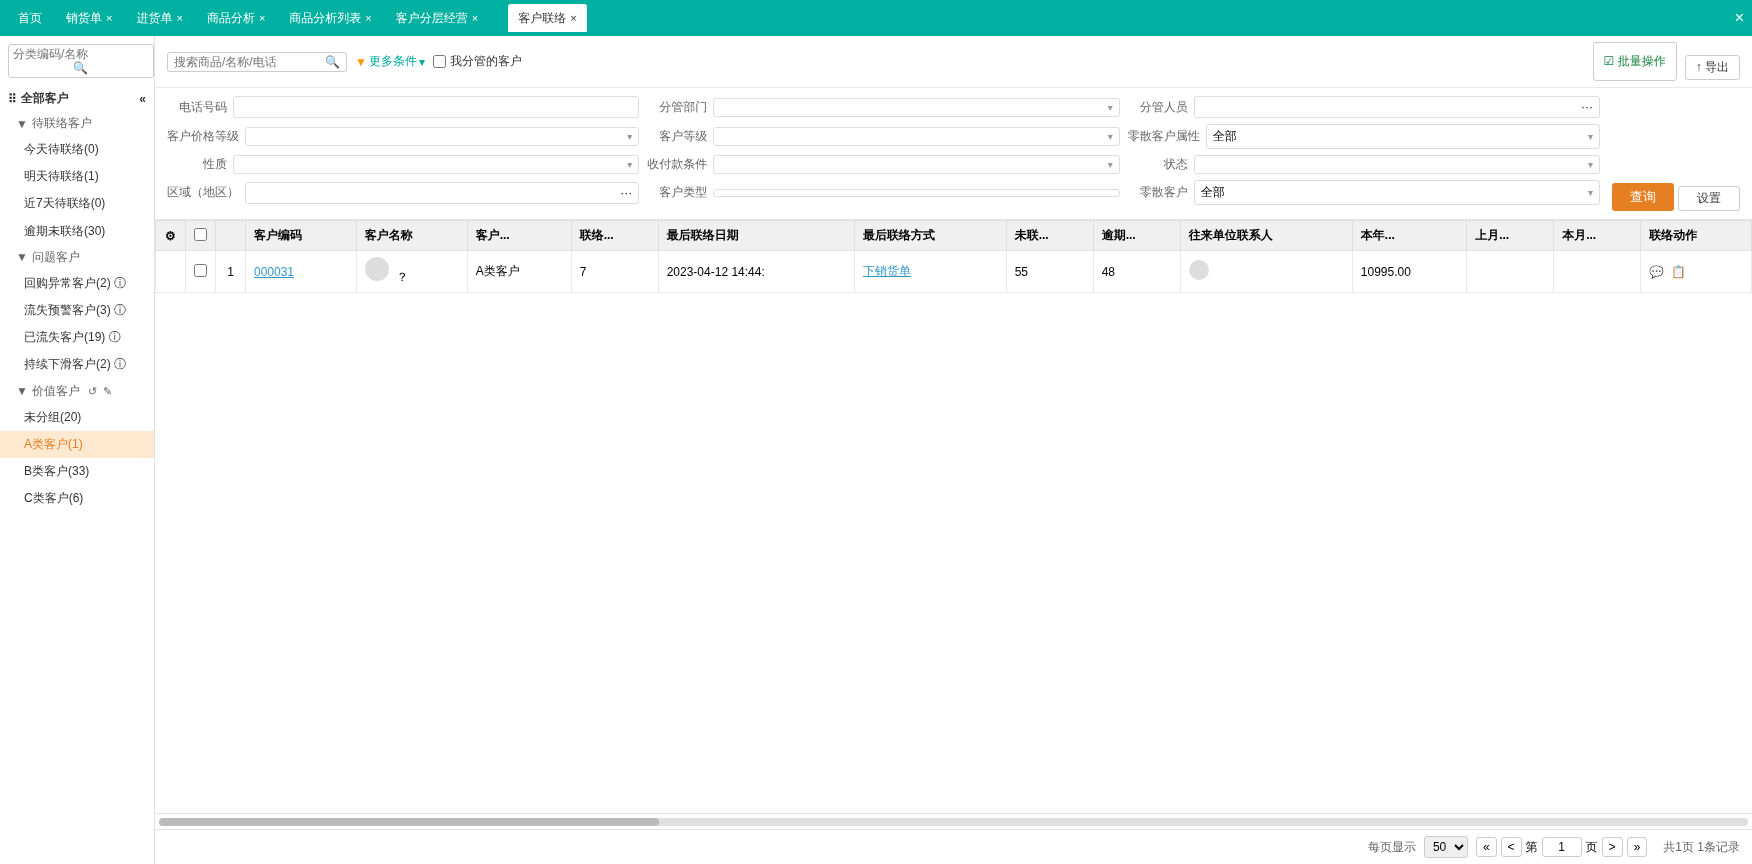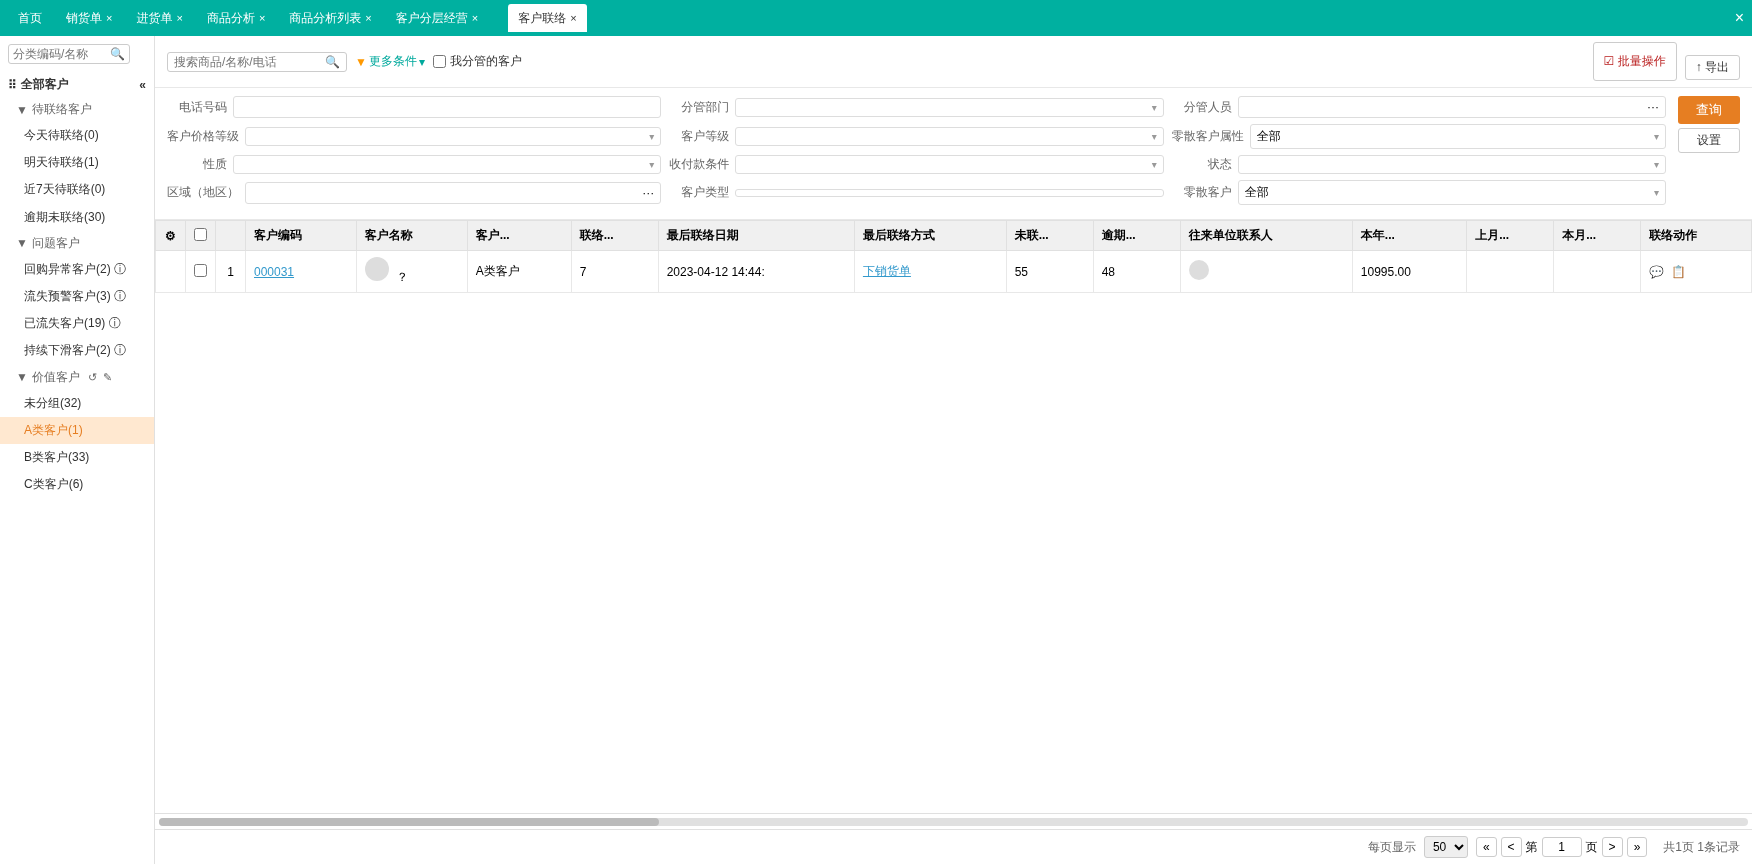--- a/index.html
+++ b/index.html
@@ -23,22 +23,22 @@
     
     .main-layout { display: flex; height: calc(864px - 36px); background: #f5f5f5; }
 
     
     .sidebar {
       width: 155px; background: #fff; border-right: 1px solid #e0e0e0;
       display: flex; flex-direction: column; padding: 8px 0;
       overflow-y: auto; flex-shrink: 0;
     }
     .sidebar-search {
-      display: flex; align-items: center; margin: 0 24px 8px 8px;
-      border: 1px solid #ccc; border-radius: 3px; padding: 2px 4px;
+      display: flex; align-items: center; margin: 0 0 8px 8px;
+      border: 1px solid #ccc; border-radius: 3px; padding: 2px 4px; flex-direction: column;
     }
     .sidebar-search input {
       border: none; outline: none; font-size: 12px; width: 100%;
       background: transparent;
     }
     .sidebar-section-header {
       display: flex; align-items: center; padding: 4px 8px;
       font-weight: bold; color: #333; cursor: pointer; gap: 4px;
     }
     .sidebar-group-title {
@@ -62,42 +62,42 @@
       display: flex; align-items: center; gap: 8px;
     }
     .filter-search {
       display: flex; align-items: center; border: 1px solid #ccc;
       border-radius: 3px; padding: 2px 6px; width: 180px; gap: 4px;
     }
     .filter-search input { border: none; outline: none; font-size: 12px; width: 100%; }
     .filter-more { display: flex; align-items: center; gap: 2px; color: #00a99d; cursor: pointer; }
     .filter-my-customers { display: flex; align-items: center; gap: 4px; color: #333; cursor: pointer; }
     .filter-actions { margin-left: auto; display: flex; gap: 8px; align-items: center; }
-    .btn-batch { border: 1px solid #ccc; background: #fff; padding: 10px 10px; border-radius: 3px; cursor: pointer; color: #b91c1c; }
+    .btn-batch { border: 1px solid #ccc; background: #fff; padding: 10px 10px; border-radius: 3px; cursor: pointer; color: #15803d; }
     .btn-export { border: 1px solid #ccc; background: #fff; padding: 3px 10px; border-radius: 3px; cursor: pointer; color: #333; margin-top: 12px; }
 
     
     .filter-panel {
       background: #fff; padding: 8px 12px; border-bottom: 1px solid #e8e8e8;
     }
     .filter-row {
       display: flex; align-items: center; gap: 8px; margin-bottom: 6px;
     }
     .filter-field {
       display: flex; align-items: center; gap: 6px; flex: 1;
     }
     .filter-label { color: #666; white-space: nowrap; min-width: 60px; text-align: right; }
     .filter-input {
       flex: 1; border: 1px solid #ddd; border-radius: 3px; padding: 3px 6px;
       display: flex; align-items: center; justify-content: space-between;
       background: #fff; cursor: pointer;
     }
     .filter-input input { border: none; outline: none; width: 100%; font-size: 12px; }
     .filter-input .arrow { color: #999; font-size: 10px; }
-    .filter-buttons { display: flex; flex-direction: column; gap: 4px; align-items: flex-end; }
+    .filter-buttons { display: flex; flex-direction: row; gap: 4px; align-items: flex-end; }
     .btn-query {
       background: #e67e22; color: #fff; border: none; padding: 5px 18px;
       border-radius: 3px; cursor: pointer; font-size: 13px;
     }
     .btn-settings {
       background: #fff; color: #333; border: 1px solid #ccc; padding: 3px 18px;
       border-radius: 3px; cursor: pointer; font-size: 12px;
     }
 
     
@@ -244,21 +244,21 @@
       <span>ⓘ</span>
     </div>
 
     <div class="sidebar-group-title">
       <span>▼</span>
       <span>价值客户</span>
       <span style="margin-left:4px; font-size:11px;">↺</span>
       <span style="margin-left:2px; font-size:11px;">✎</span>
     </div>
     <div class="sidebar-item">
-      <span>未分组(32)</span>
+      <span>未分组(20)</span>
     </div>
     <div class="sidebar-item active">
       <span>A类客户(1)</span>
     </div>
     <div class="sidebar-item">
       <span>B类客户(33)</span>
     </div>
     <div class="sidebar-item">
       <span>C类客户(6)</span>
     </div>

